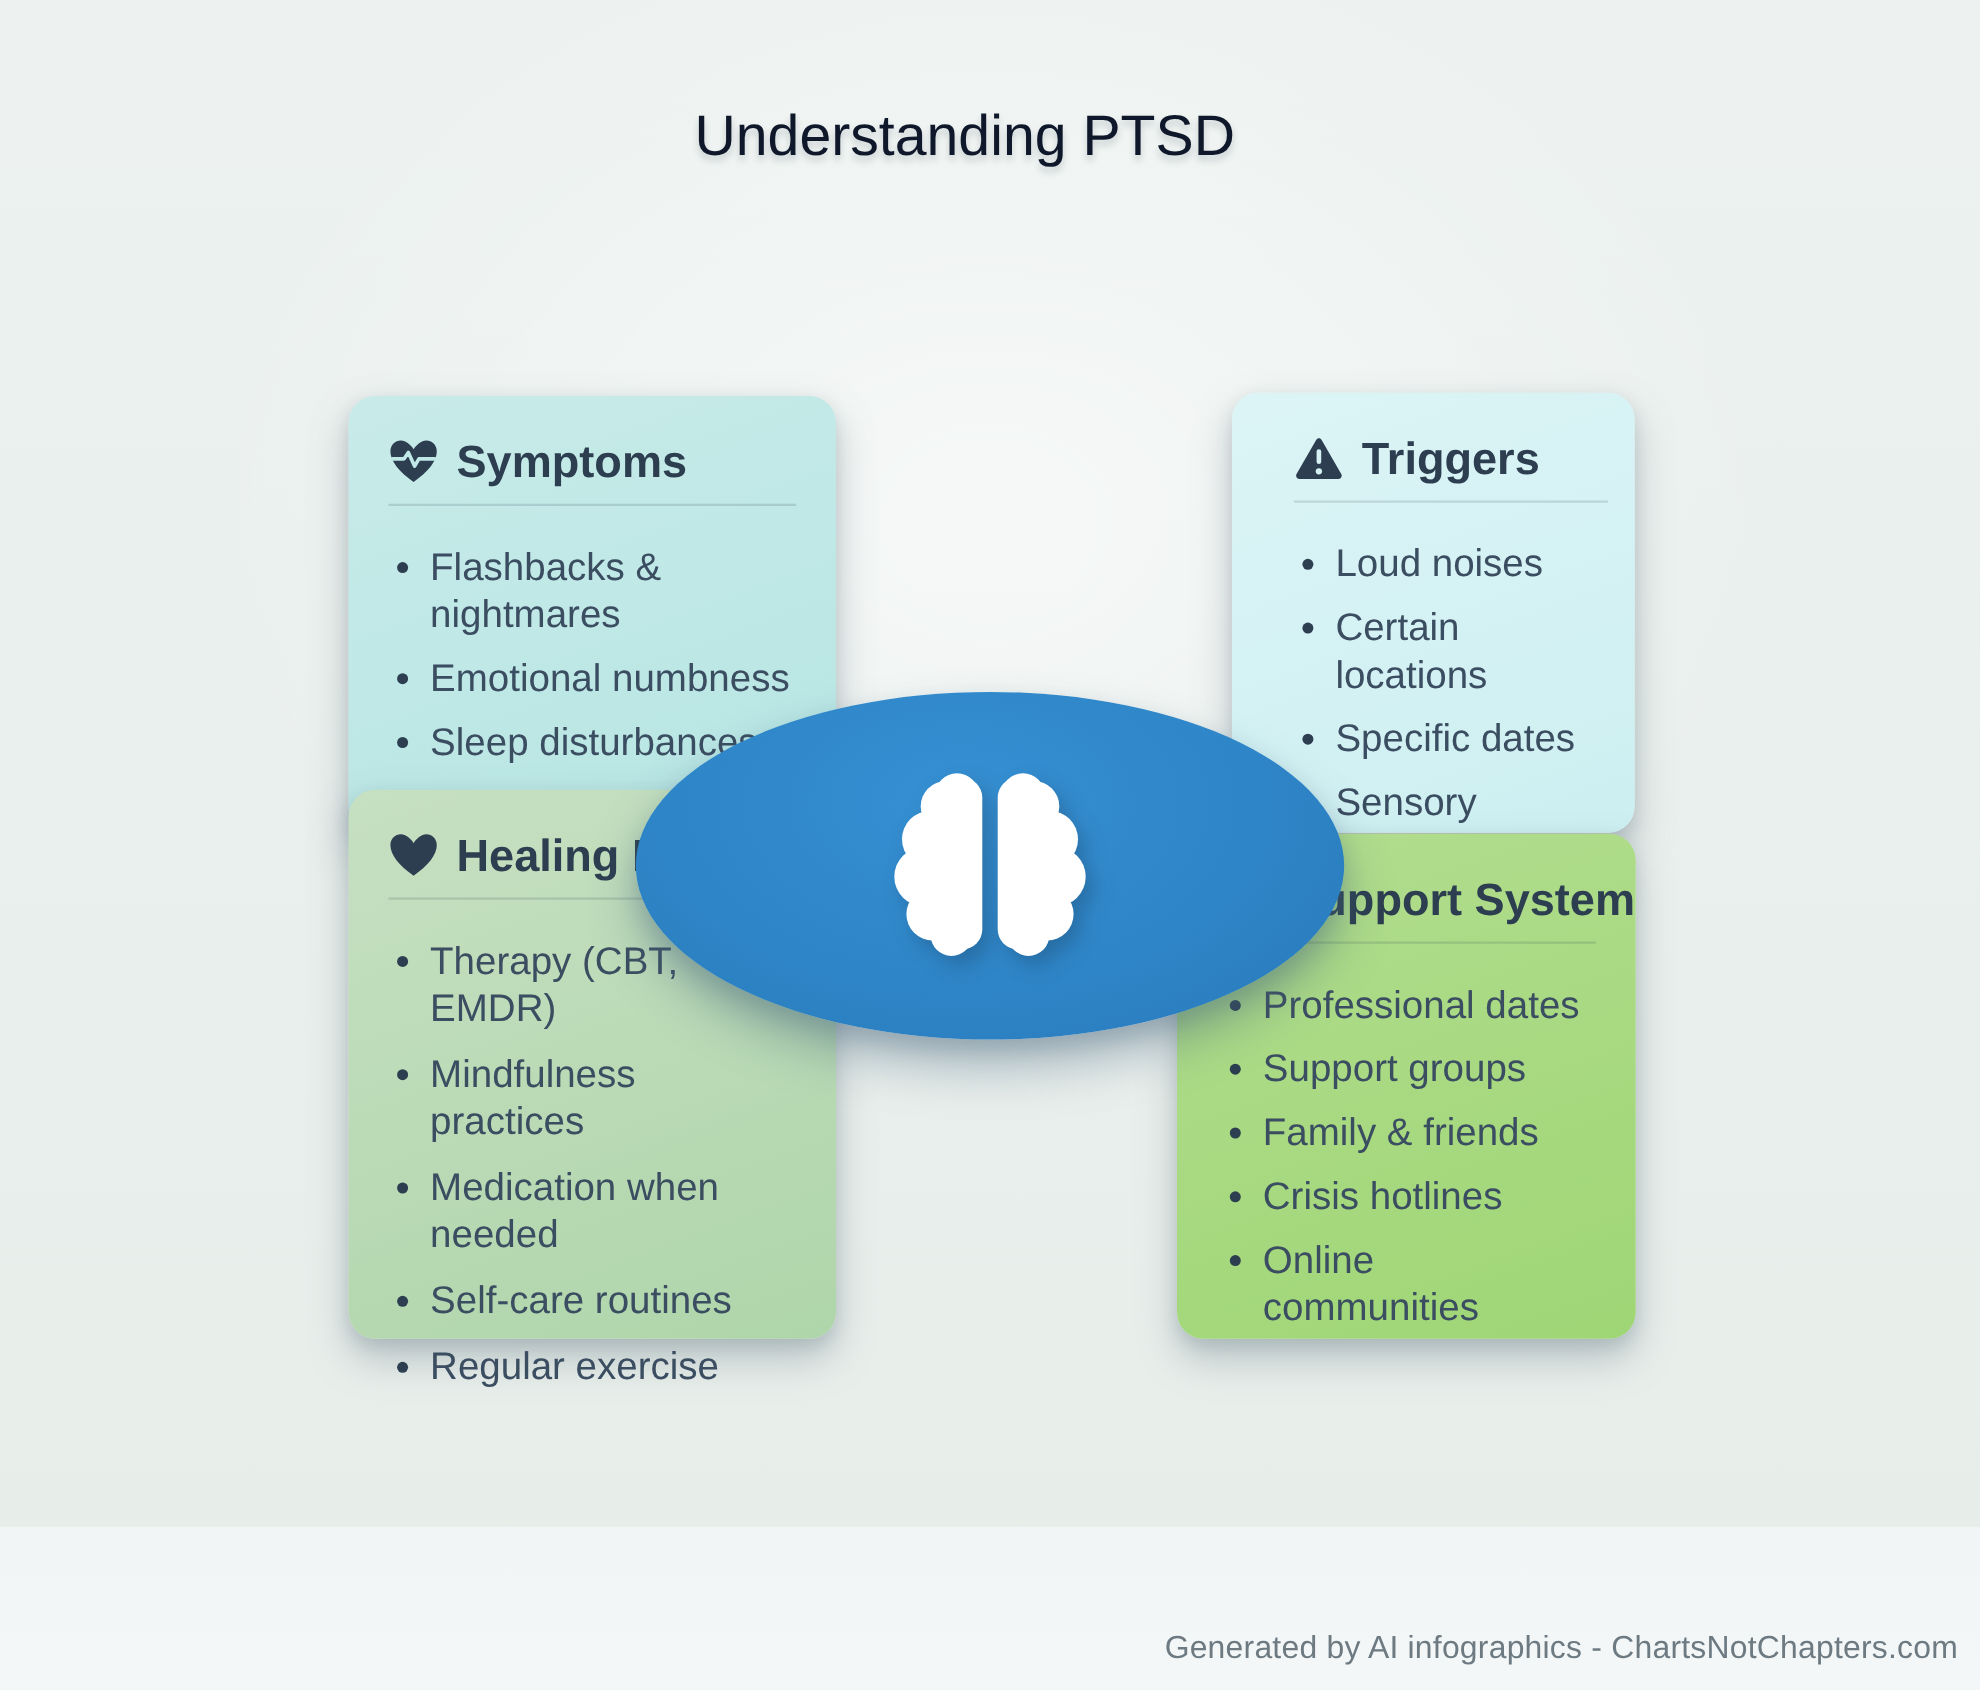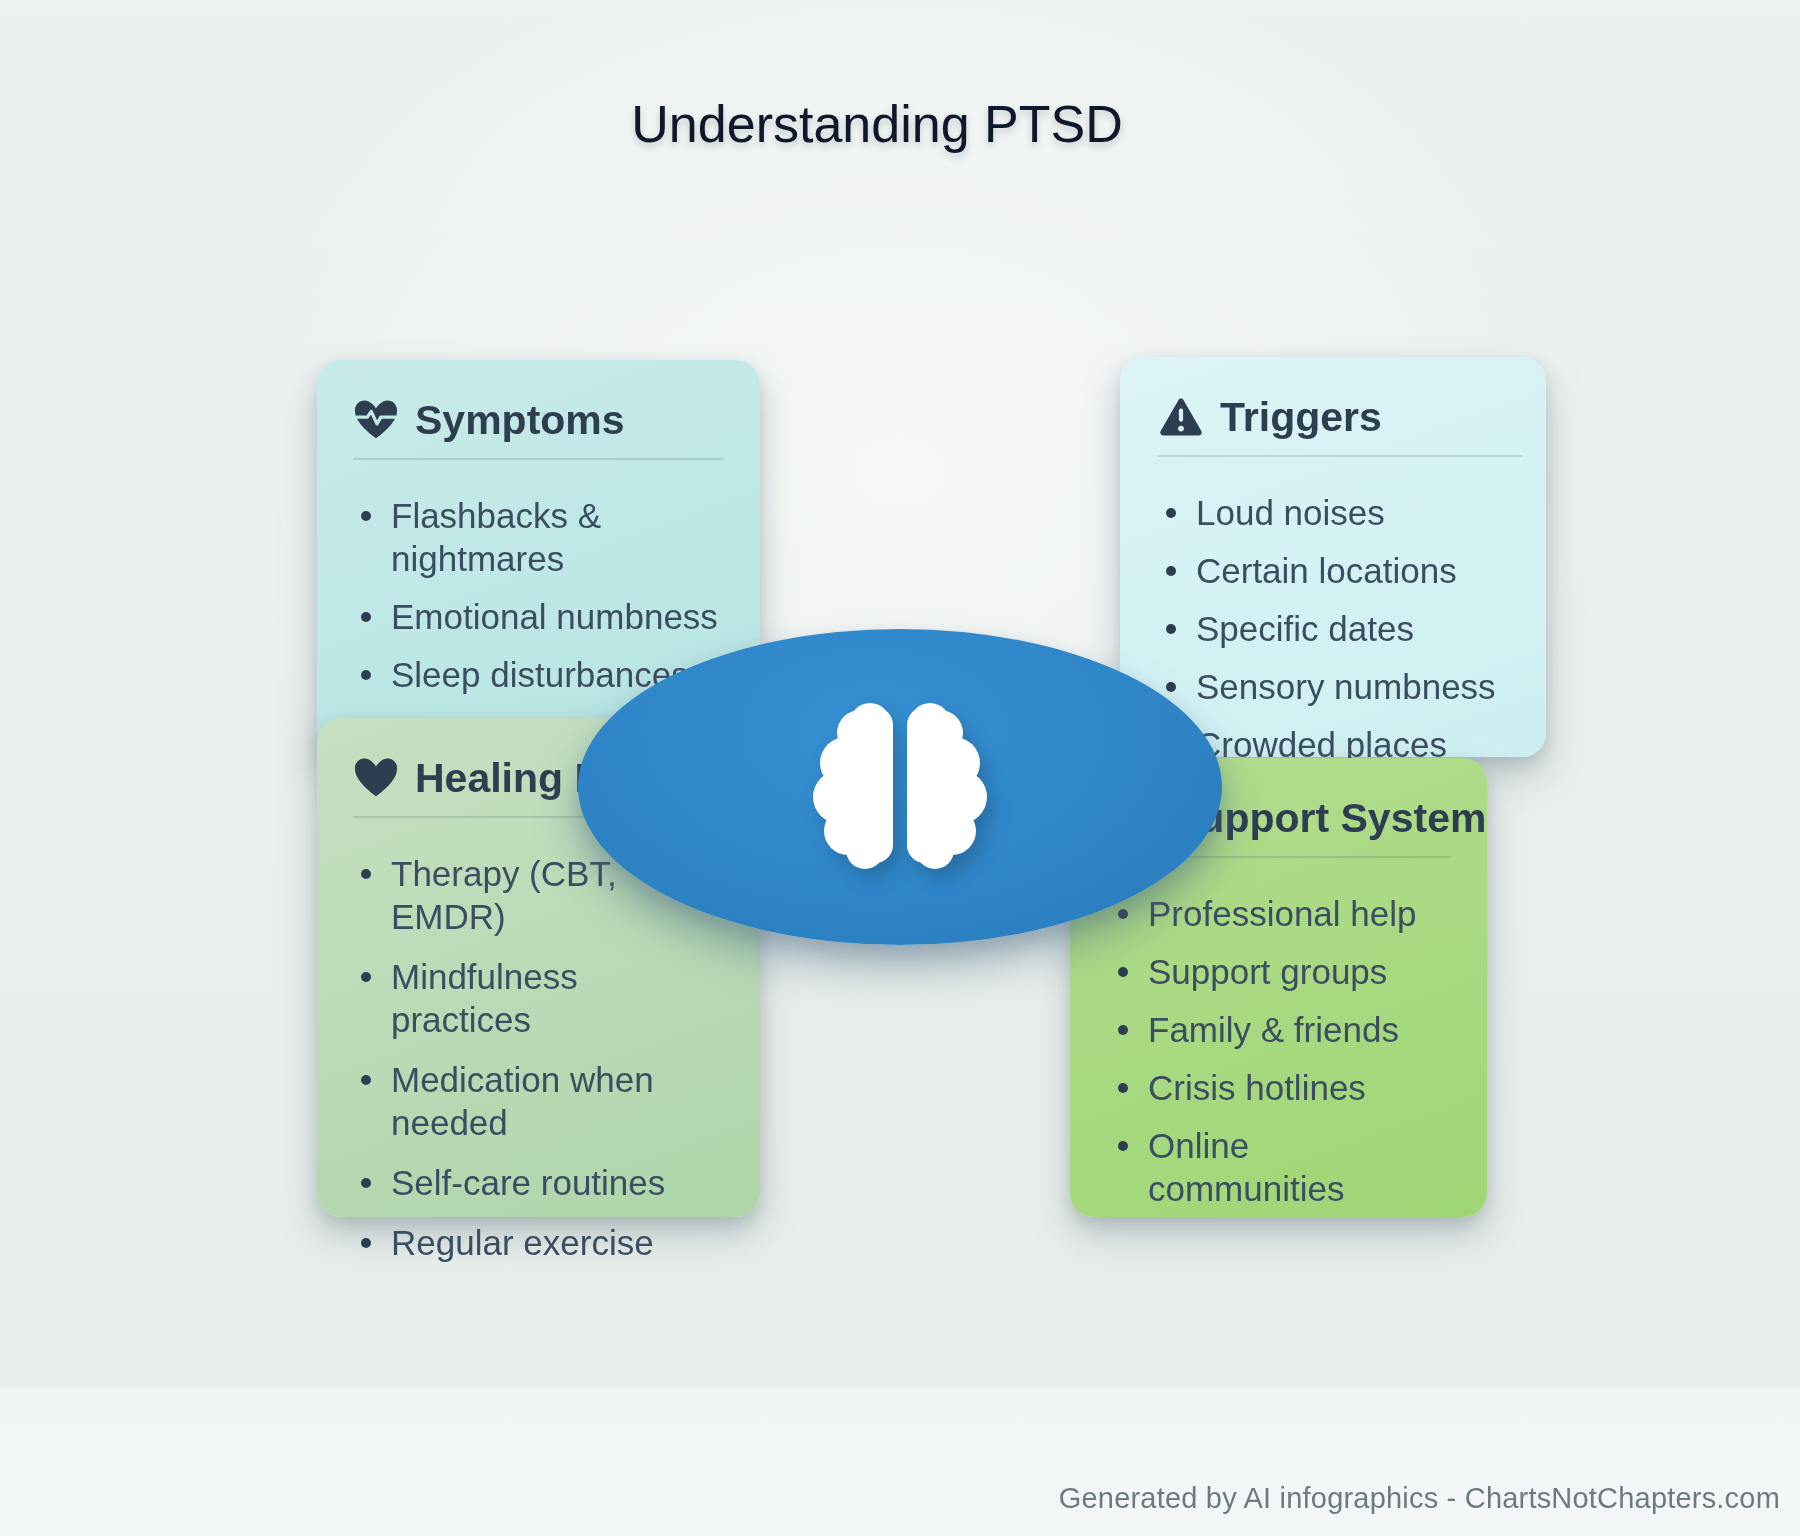--- a/index.html
+++ b/index.html
@@ -26,22 +26,22 @@
     font-size:52px;font-weight:normal;color:#0f172a;white-space:nowrap;
     line-height:1.15;text-shadow:0 4px 7px rgba(45,62,80,0.22);
   }
   .card{
     position:absolute;border-radius:24px;
     box-shadow:0 18px 36px rgba(95,115,125,0.35),0 6px 14px rgba(95,115,125,0.18);
     padding:36px 36px 0 36px;box-sizing:border-box;
   }
   .card-symptoms{left:317px;top:360px;width:443px;height:400px;
     background:linear-gradient(160deg,#c8ebe9 0%,#b6e5e3 100%);z-index:1;padding-left:36px;}
-  .card-triggers{left:1120px;top:357px;width:426px;height:400px;
-    background:linear-gradient(160deg,#dcf4f6 0%,#cdeff1 100%);z-index:1;padding-left:38px;padding-right:24px;}
+  .card-triggers{left:1120px;top:357px;width:366px;height:400px;
+    background:linear-gradient(160deg,#dcf4f6 0%,#cdeff1 100%);z-index:1;padding-left:56px;padding-right:24px;}
   .card-healing{left:317px;top:718px;width:443px;height:499px;
     background:linear-gradient(160deg,#c6e0c2 0%,#afd5aa 100%);z-index:2;}
   .card-support{left:1070px;top:758px;width:417px;height:459px;
     background:linear-gradient(160deg,#b2dd8f 0%,#9fd675 100%);z-index:2;padding-left:40px;}
   .card-header{display:flex;align-items:center;gap:16px;}
   .card-title{font-size:41px;font-weight:bold;color:#2c3e50;line-height:48px;white-space:nowrap;}
   .hdr-icon{width:46px;height:44px;flex:0 0 auto;}
   .card-sep{height:2px;background:rgba(44,62,80,0.16);margin-top:14px;border-radius:1px;}
   ul.items{list-style:none;margin:34px 0 0 0;padding:0;}
   ul.items li{
@@ -135,21 +135,21 @@
         <circle cx="17" cy="14" r="8" fill="#2c3e50"></circle>
         <path d="M3 36 C3 26 10 23 17 23 C24 23 31 26 31 36 Z" fill="#2c3e50"></path>
         <circle cx="34" cy="15" r="6.5" fill="#2c3e50"></circle>
         <path d="M31 22.5 C38 22 45 25 45 34 L33 34 C33 29 32.5 25 31 22.5 Z" fill="#2c3e50"></path>
       </svg>
     </span>
     <span class="card-title">Support System</span>
   </div>
   <div class="card-sep"></div>
   <ul class="items">
-    <li>Professional help</li>
+    <li>Professional dates</li>
     <li>Support groups</li>
     <li>Family &amp; friends</li>
     <li>Crisis hotlines</li>
     <li>Online communities</li>
   </ul>
 </section>
 
 <div class="center-ellipse">
   <span>
     <svg class="brain" viewBox="0 0 180 172">

